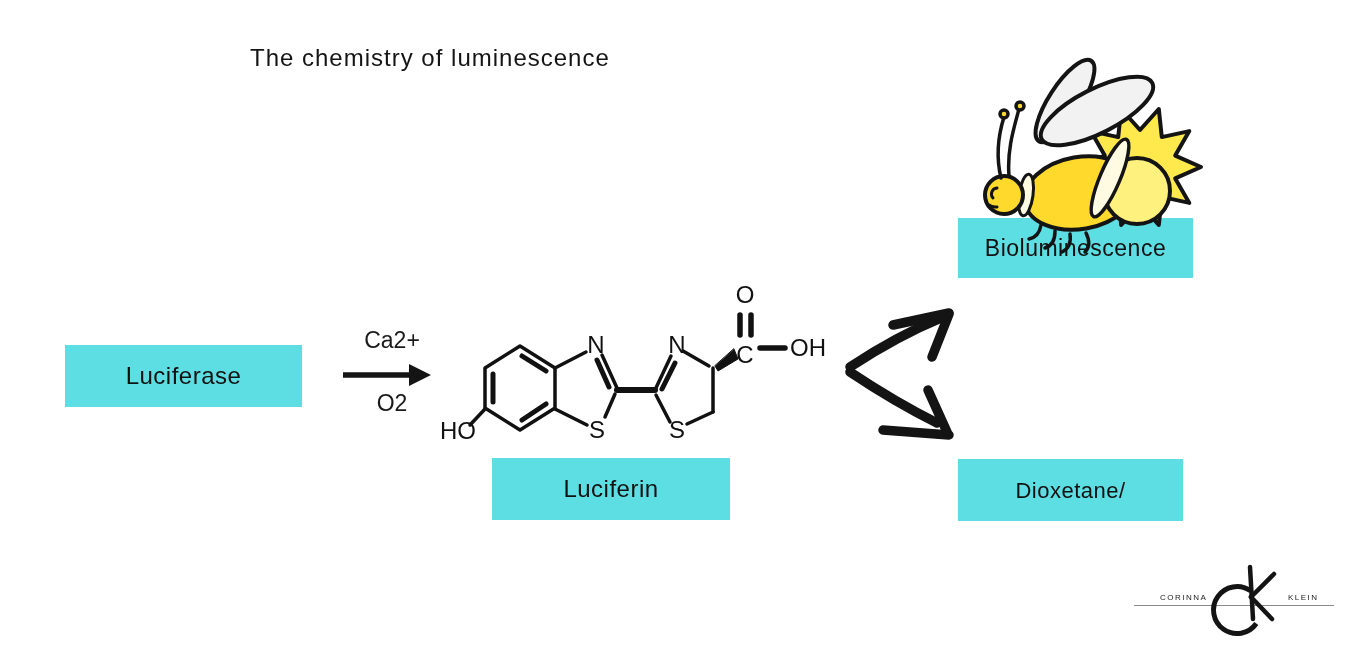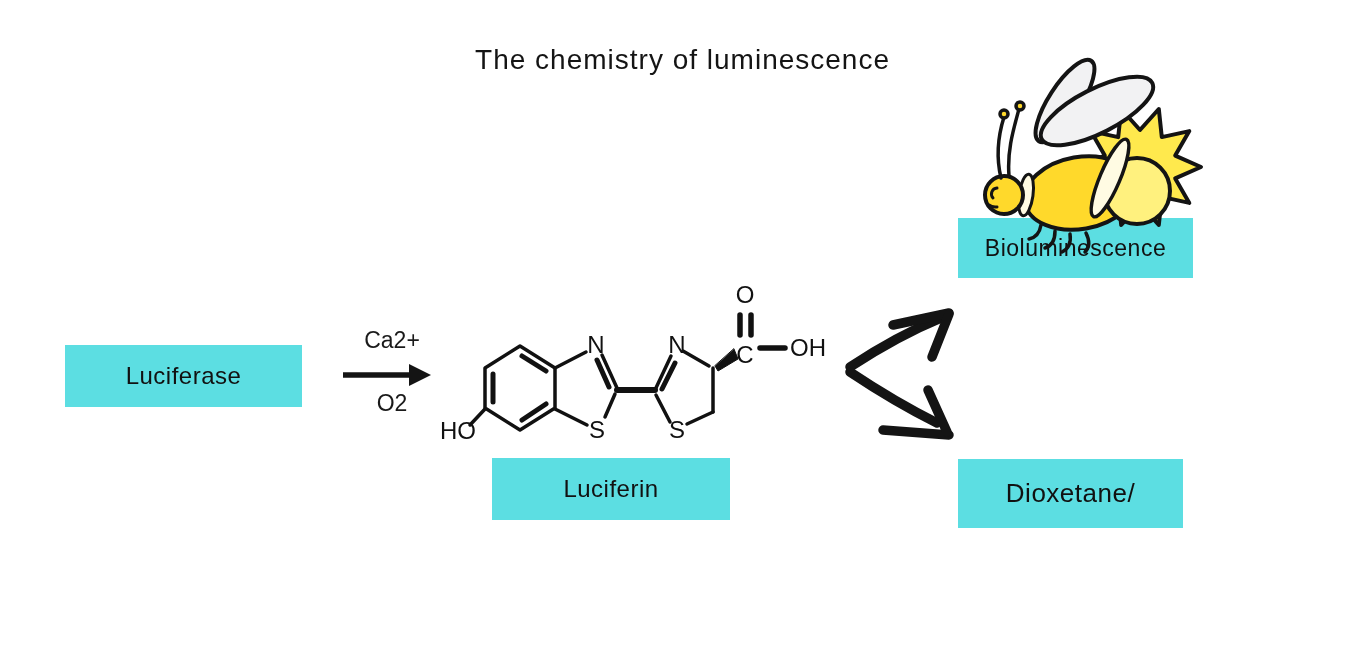--- a/index.html
+++ b/index.html
@@ -3,31 +3,31 @@
 <meta charset="utf-8">
 <style>
   * { margin:0; padding:0; box-sizing:border-box; }
   body { background:#ffffff; font-family:"Liberation Sans", sans-serif; }
   .canvas {
     position:relative; width:1350px; height:650px; background:#ffffff;
     overflow:hidden; color:#1a1a1a;
   }
   .title {
     position:absolute; left:250px; top:44px; width:640px;
-    text-align:right; font-size:28px; letter-spacing:1px; color:#141414;
+    text-align:left; font-size:24px; letter-spacing:1px; color:#141414;
   }
   .cbox {
     position:absolute; background:#5CDEE2; display:flex;
     flex-direction:column; align-items:center; justify-content:center;
     font-size:24px; letter-spacing:0.5px; color:#111; text-align:center;
   }
   #box-luciferase { left:65px; top:345px; width:237px; height:62px; }
   #box-luciferin { left:492px; top:458px; width:238px; height:62px; }
   #box-bioluminescence { left:958px; top:218px; width:235px; height:60px; font-size:23px; }
-  #box-dioxetane { left:958px; top:459px; width:225px; height:69px; font-size:26px; line-height:29px; }
+  #box-dioxetane { left:958px; top:459px; width:225px; height:62px; font-size:22px; line-height:29px; }
   svg { position:absolute; overflow:visible; }
   #reaction-svg { left:335px; top:322px; }
   #molecule-svg { left:430px; top:275px; }
   #branch-svg { left:835px; top:290px; }
   #firefly-svg { left:975px; top:45px; }
   .logo { position:absolute; left:1130px; top:558px; width:210px; height:85px; }
   .logo-line { position:absolute; left:4px; right:6px; top:47px; height:1px; background:#8a8a8a; }
   .logo-name {
     position:absolute; font-size:8px; letter-spacing:1.5px; color:#222; top:35px;
   }
@@ -154,14 +154,29 @@
     </g>
 
     <g stroke="#141414" stroke-width="3.5" fill="#FFD92B" stroke-linecap="round">
       <path d="M26,133 C20,108 24,88 29,72" fill="none"></path>
       <path d="M34,131 C32,106 38,86 44,64" fill="none"></path>
       <circle cx="29" cy="69" r="4"></circle>
       <circle cx="45" cy="61" r="4"></circle>
     </g>
   </svg>
 
+  <div class="logo">
+    <div class="logo-line"></div>
+    <span class="logo-name" id="logo-first">CORINNA</span>
+    <span class="logo-name" id="logo-last">KLEIN</span>
+    <svg id="monogram-svg" width="70" height="80" viewBox="0 0 70 80">
+      <g stroke="#141414" fill="none" stroke-width="5">
+        <path d="M45.5,29.8 A23.5,23.5 0 1 0 51.3,62.5"></path>
+        <g stroke-width="4.5" stroke-linecap="round">
+          <line x1="45" y1="6" x2="48" y2="58"></line>
+          <line x1="69" y1="13" x2="46" y2="36"></line>
+          <line x1="46" y1="36" x2="67" y2="58"></line>
+        </g>
+      </g>
+    </svg>
+  </div>
 
 </div>
 
 </body></html>

